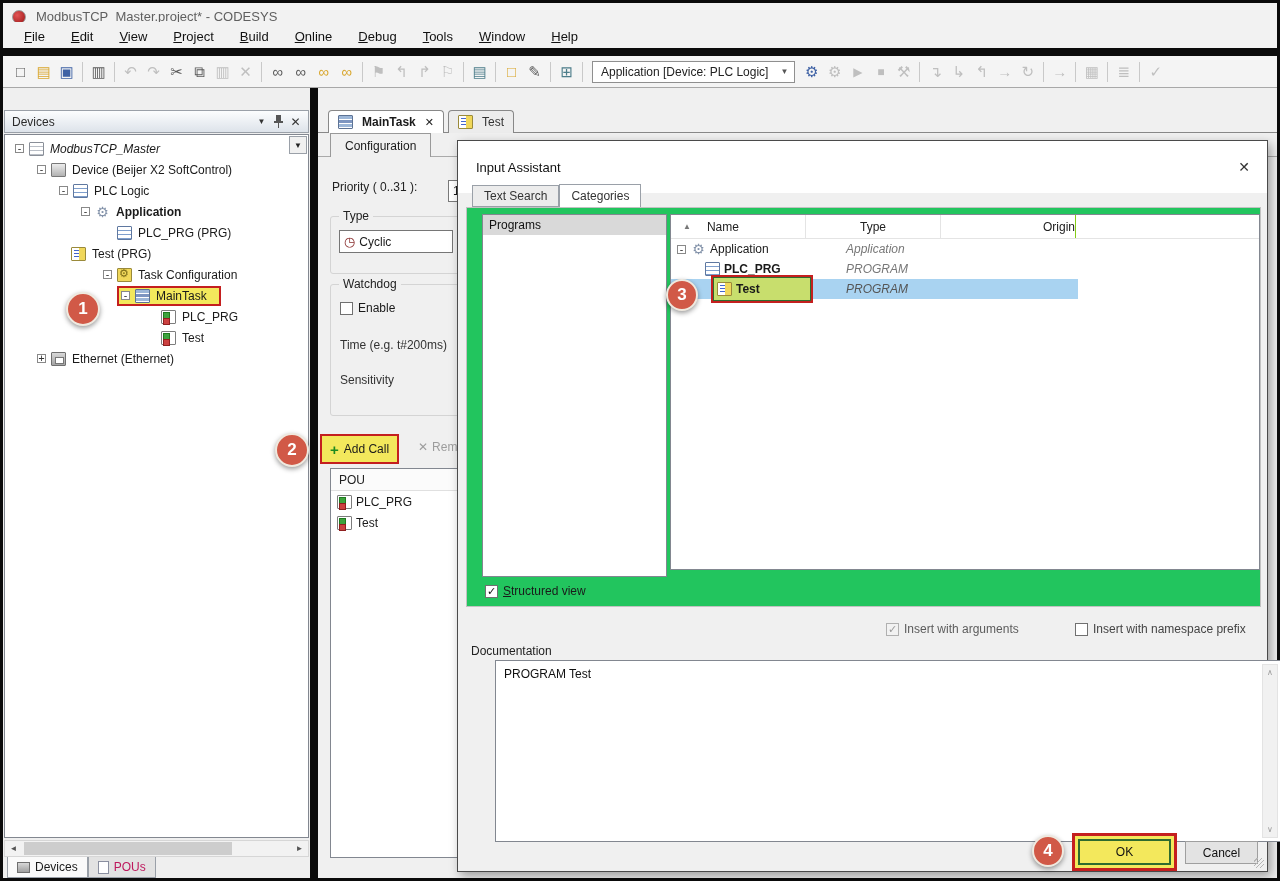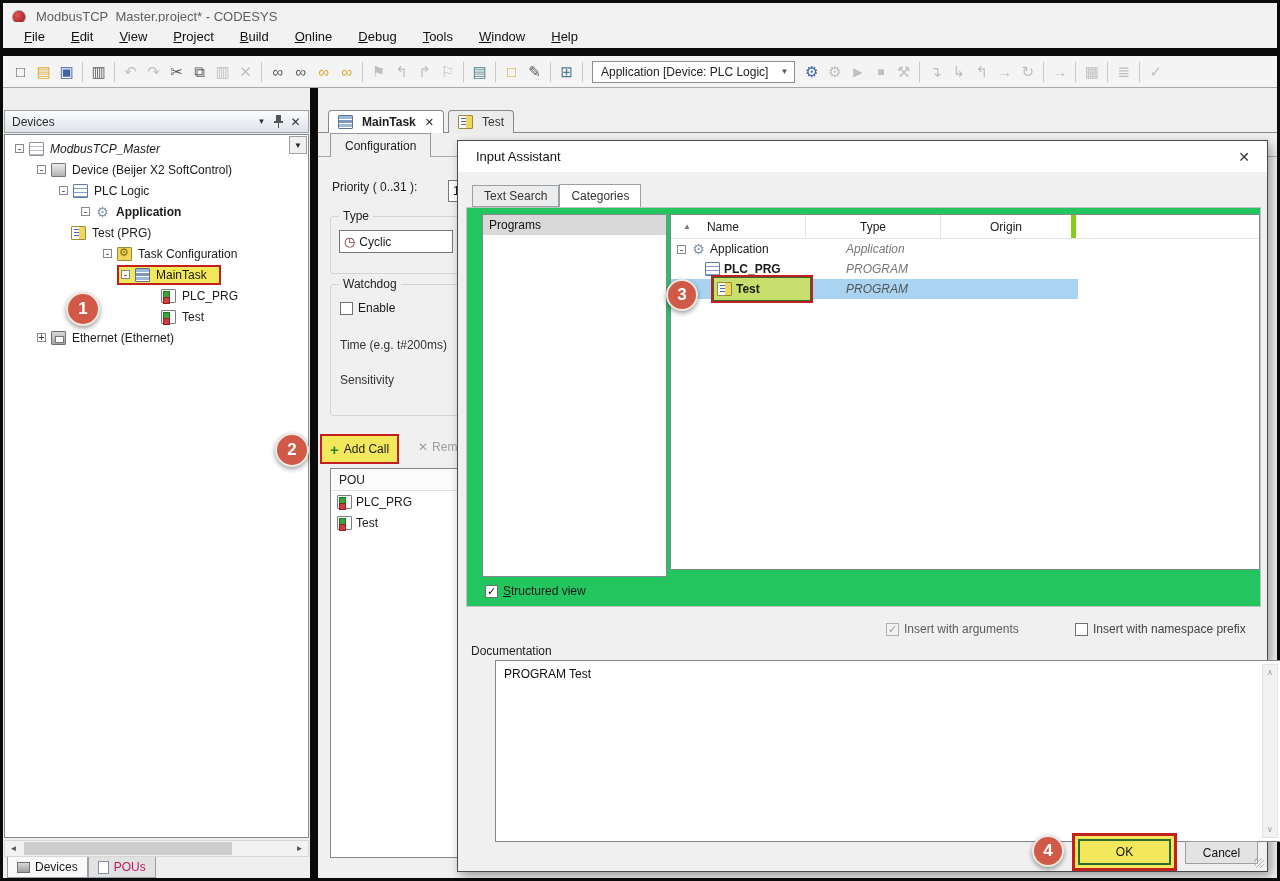--- a/index.html
+++ b/index.html
@@ -100,34 +100,34 @@
   .addcall{position:absolute;left:2px;top:346px;height:30px;display:flex;align-items:center;background:#f3e85c;
            border:2px solid #c41f1f;padding:0 8px;gap:5px;z-index:3;}
   .plus{color:#1f8a1f;font-weight:bold;font-size:15px;}
   .removecall{position:absolute;left:100px;top:352px;display:flex;align-items:center;gap:4px;color:#9d9d9d;}
   .pou-list{position:absolute;left:12px;top:380px;width:128px;bottom:20px;background:#fff;border:1px solid #828790;}
   .pou-header{height:22px;display:flex;align-items:center;padding-left:8px;border-bottom:1px solid #e0e0e0;background:#fbfbfb;color:#222;}
   .pou-row{height:21px;display:flex;align-items:center;padding-left:6px;}
   
   .dialog{position:absolute;left:457px;top:140px;width:811px;height:732px;background:#f0f0f0;border:1px solid #4a4a4a;
           box-shadow:3px 4px 10px rgba(0,0,0,.35);z-index:10;}
-  .dlg-title{height:31px;background:#fff;display:flex;align-items:center;padding:0 10px 0 18px;font-size:13px;color:#111;}
+  .dlg-title{height:52px;background:#fff;display:flex;align-items:center;padding:0 10px 0 18px;font-size:13px;color:#111;}
   .dlg-close{margin-left:auto;width:26px;height:26px;display:flex;align-items:center;justify-content:center;font-size:14px;color:#333;}
   .dlg-tabs{position:absolute;left:14px;top:44px;display:flex;z-index:2;}
   .dtab2{height:22px;padding:0 11px;border:1px solid #9aa0a8;display:flex;align-items:center;background:#ececec;color:#333;}
   .dtab2.active{background:#fff;height:23px;border-bottom:none;z-index:3;position:relative;top:-1px;}
   .dlg-panel{position:absolute;left:8px;top:66px;width:795px;height:400px;background:#22c55e;border:1px solid #c2c2c2;}
   .listbox{position:absolute;left:15px;top:6px;width:185px;height:363px;border:1px solid #828790;background:#fff;}
   .lb-item{height:20px;display:flex;align-items:center;padding-left:6px;background:#d9d9d9;color:#111;}
   .grid{position:absolute;left:203px;top:6px;width:590px;height:356px;border:1px solid #828790;background:#fff;}
   .ghead{height:24px;display:flex;align-items:center;border-bottom:1px solid #e4e4e4;color:#222;}
   .gh-name{width:135px;display:flex;align-items:center;padding-left:12px;gap:16px;border-right:1px solid #e4e4e4;height:100%;}
   .gh-sort{font-size:8px;color:#777;}
   .gh-type{width:135px;text-align:center;border-right:1px solid #e4e4e4;height:100%;line-height:24px;}
-  .gh-origin{width:135px;text-align:center;border-right:5px solid #84cc16;height:100%;line-height:24px;}
+  .gh-origin{width:135px;text-align:right;border-right:1px solid #84cc16;height:100%;line-height:24px;}
   .grow{height:20px;display:flex;align-items:center;position:relative;}
   .grow.sel{background:linear-gradient(90deg,#a9d3f1 0 407px,#fff 407px);}
   .g-type{position:absolute;left:175px;font-style:italic;color:#777;}
   .hlgreen{position:absolute;left:40px;top:-4px;height:28px;width:102px;border:2px solid #c41f1f;background:#c8de6d;
            display:flex;align-items:center;padding:0 4px;box-shadow:inset 0 0 0 1px #2e6b2e;z-index:2;}
   .structured{position:absolute;left:18px;top:376px;display:flex;align-items:center;gap:5px;}
   .structured .lbl{display:inline-block;}
   .structured .lbl::first-letter{text-decoration:underline;}
   .chk-args{position:absolute;left:428px;top:481px;display:flex;align-items:center;gap:5px;color:#5c5c5c;}
   .chk-ns{position:absolute;left:617px;top:481px;display:flex;align-items:center;gap:5px;color:#444;}
@@ -253,20 +253,25 @@
     </div>
     <div class="trow" style="padding-left:54px">
       <span class="exp">-</span>
       <span class="ti ti-plclogic"></span>
       <span class="tlabel">PLC Logic</span>
     </div>
     <div class="trow" style="padding-left:76px">
       <span class="exp">-</span>
       <span class="ti ti-gear">⚙</span>
       <span class="tlabel bold">Application</span>
+    </div>
+    <div class="trow" style="padding-left:98px">
+      <span class="exp hid"></span>
+      <span class="ti ti-prg"></span>
+      <span class="tlabel">PLC_PRG (PRG)</span>
     </div>
     <div class="trow" style="padding-left:52px">
       <span class="exp hid"></span>
       <span class="ti ti-testprg"></span>
       <span class="tlabel">Test (PRG)</span>
     </div>
     <div class="trow" style="padding-left:98px">
       <span class="exp">-</span>
       <span class="ti ti-taskcfg"></span>
       <span class="tlabel">Task Configuration</span>

